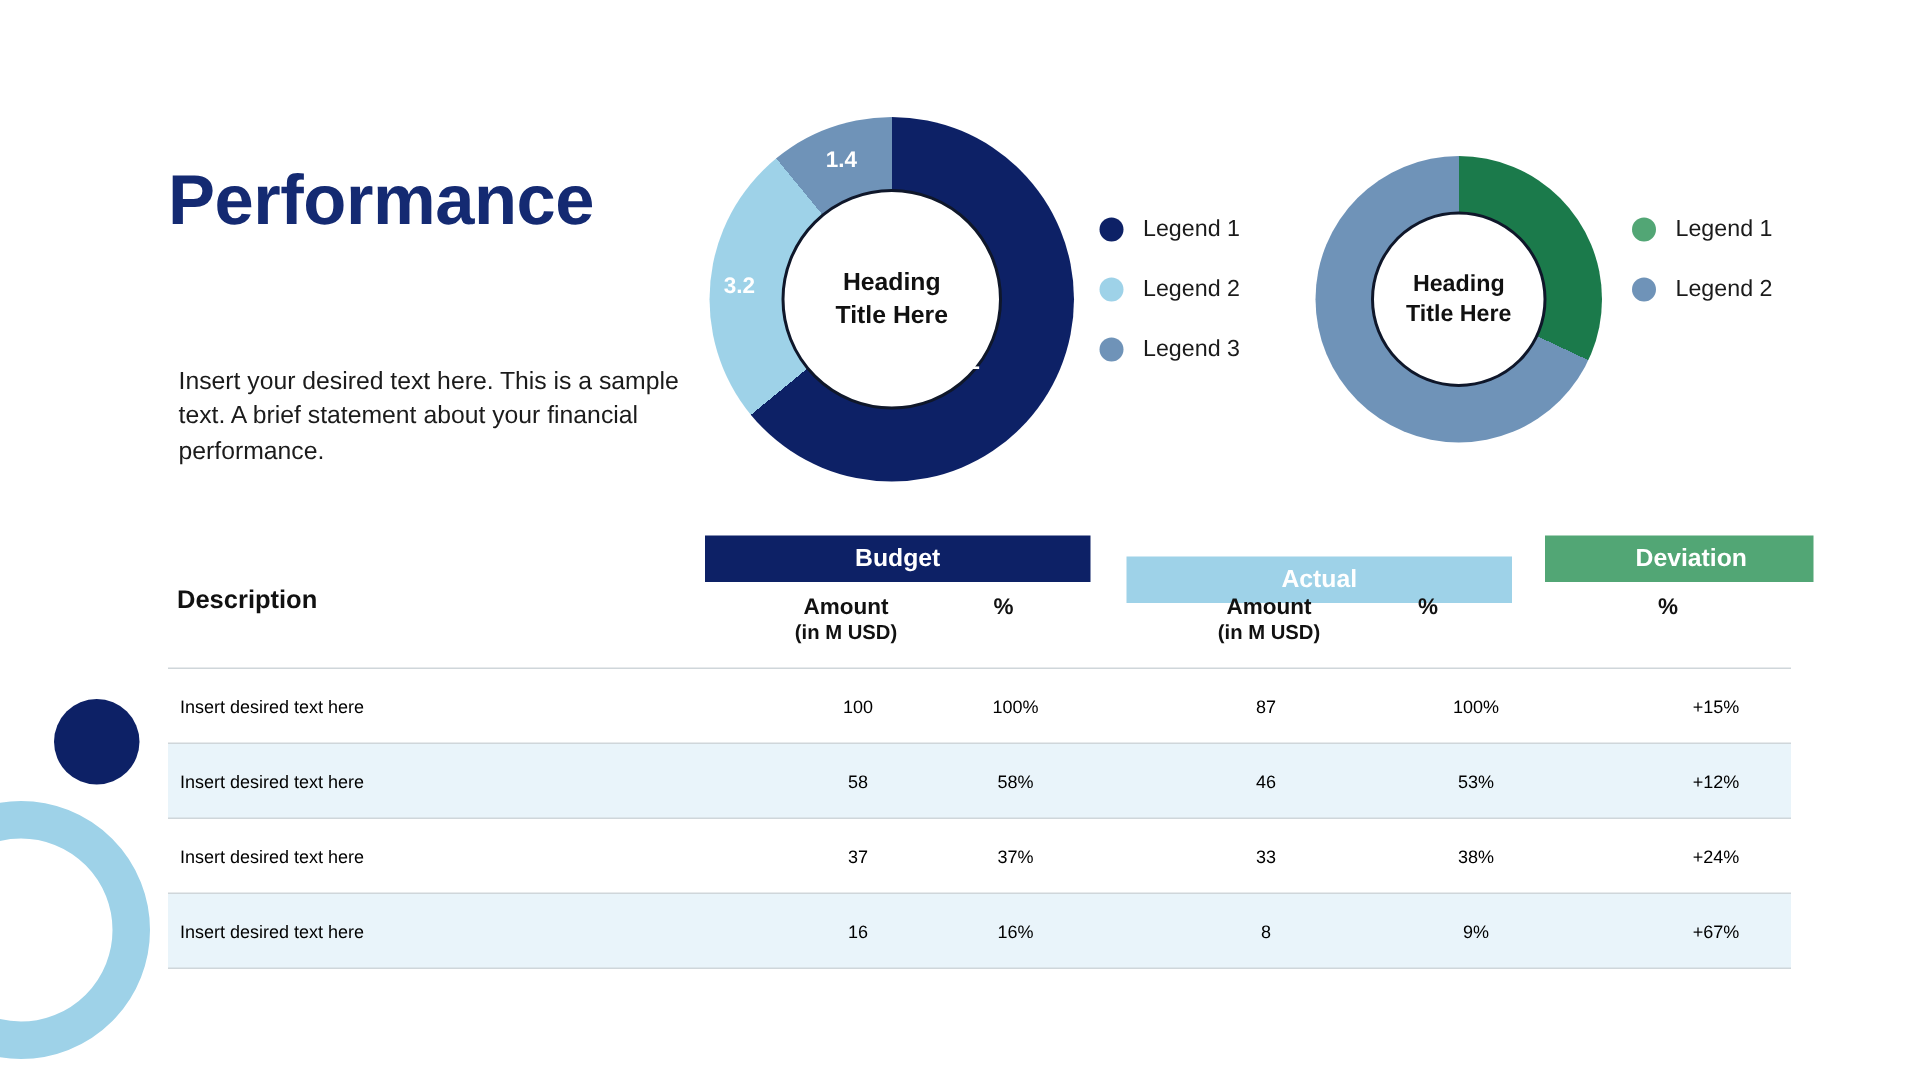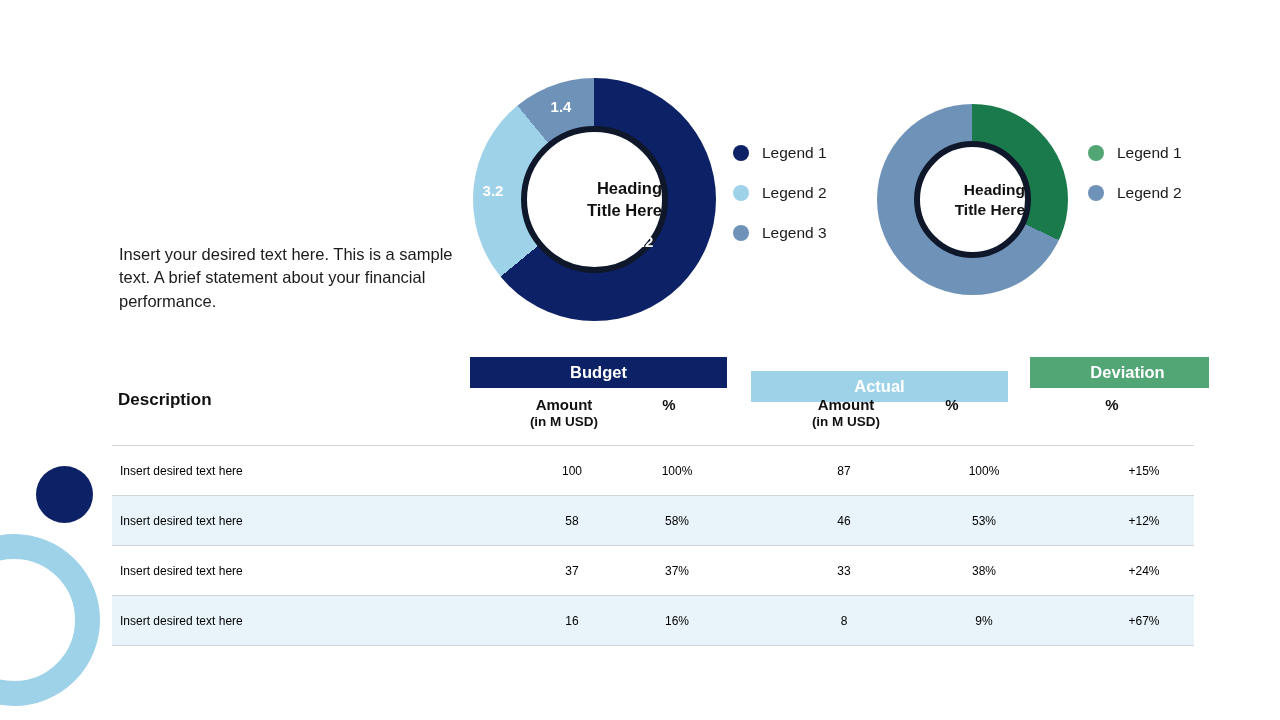--- a/index.html
+++ b/index.html
@@ -69,25 +69,25 @@
   
   .donut-wrap { position: absolute; }
   .donut {
     position: absolute;
     border-radius: 50%;
   }
   .donut-hole {
     position: absolute;
     border-radius: 50%;
     background: #ffffff;
-    border: 6px solid #0f172a;
+    border: 2px solid #0f172a;
     box-sizing: border-box;
     display: flex;
     flex-direction: column;
-    align-items: flex-end;
+    align-items: center;
     justify-content: center;
     text-align: center;
     font-weight: bold;
     color: #111111;
   }
   .donut-label {
     position: absolute;
     color: #ffffff;
     font-weight: bold;
     font-size: 15px;
@@ -203,20 +203,21 @@
 </style>
 </head>
 <body>
 
 <div class="slide">
 
   <div class="deco-dot"></div>
   <div class="deco-ring"></div>
 
   <div class="title">
+    <div>Performance</div>
   </div>
   <div class="subtitle">Insert your desired text here. This is a sample text. A brief statement about your financial performance.</div>
 
   <div class="donut-wrap" id="chart1">
     <div class="donut" id="chart1-ring" style="background: conic-gradient(rgb(13, 33, 102) 0deg, rgb(13, 33, 102) 230.63deg, rgb(158, 210, 232) 230.63deg, rgb(158, 210, 232) 320.63deg, rgb(111, 147, 184) 320.63deg, rgb(111, 147, 184) 360deg);"></div>
     <div class="donut-hole">
       <span>Heading</span>
       <span>Title Here</span>
     </div>
     <div class="donut-label" style="left:148px; top:155px; width:44px;">8.2</div>

